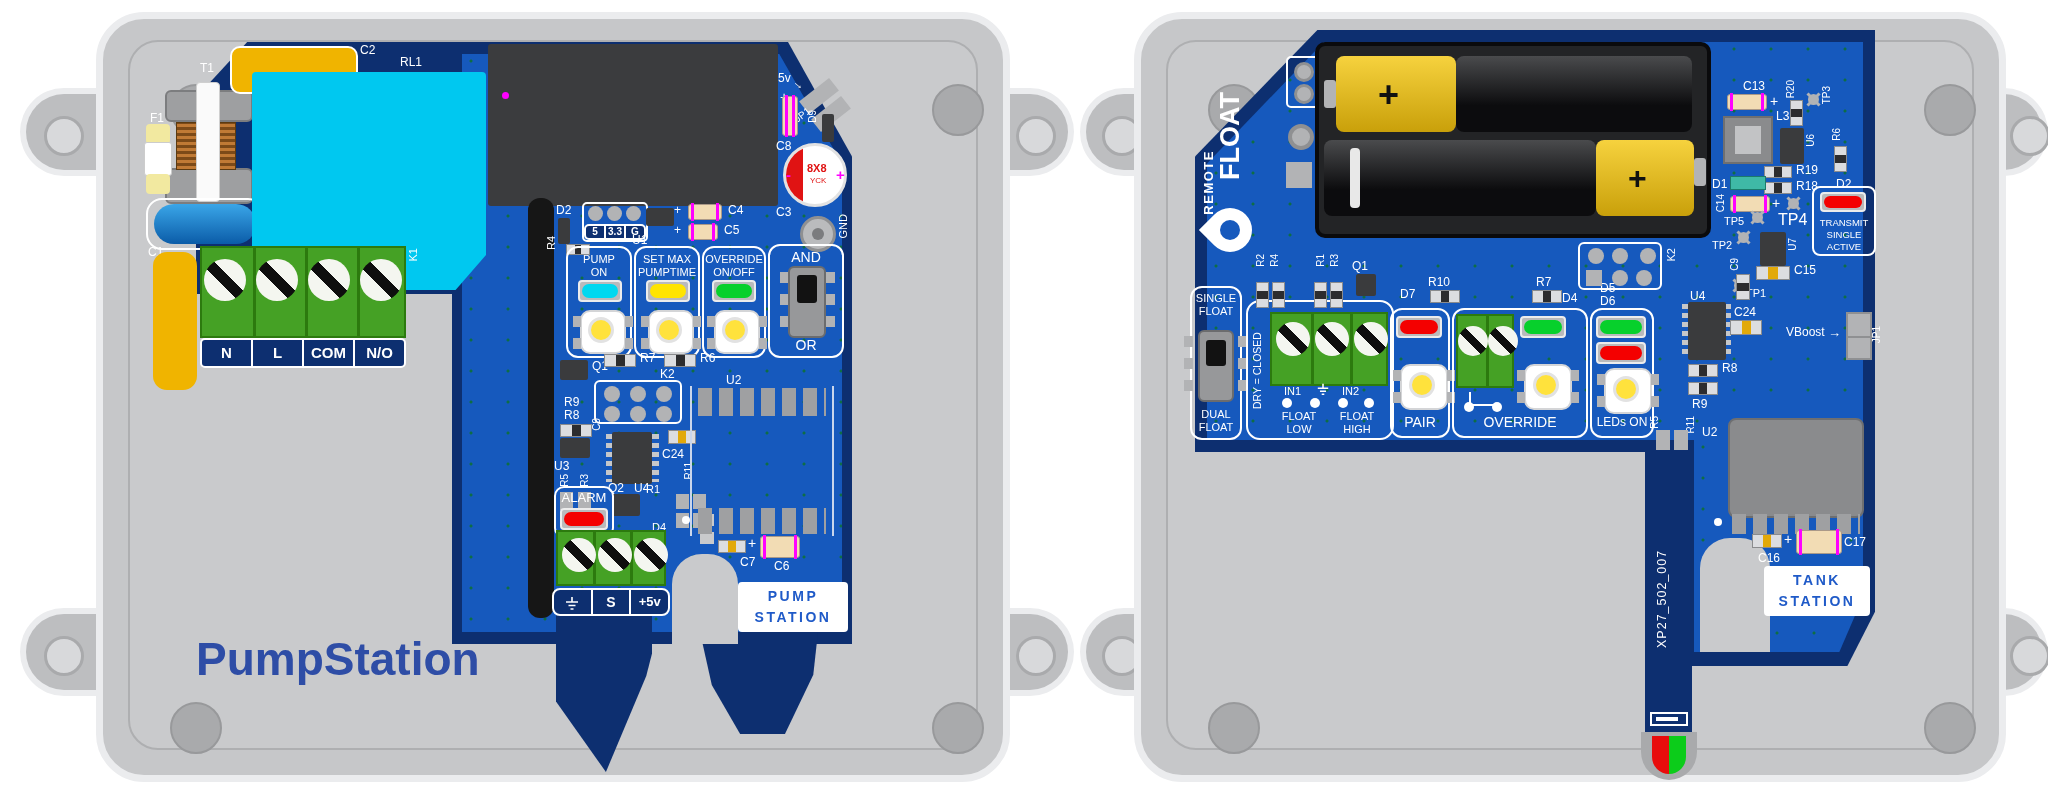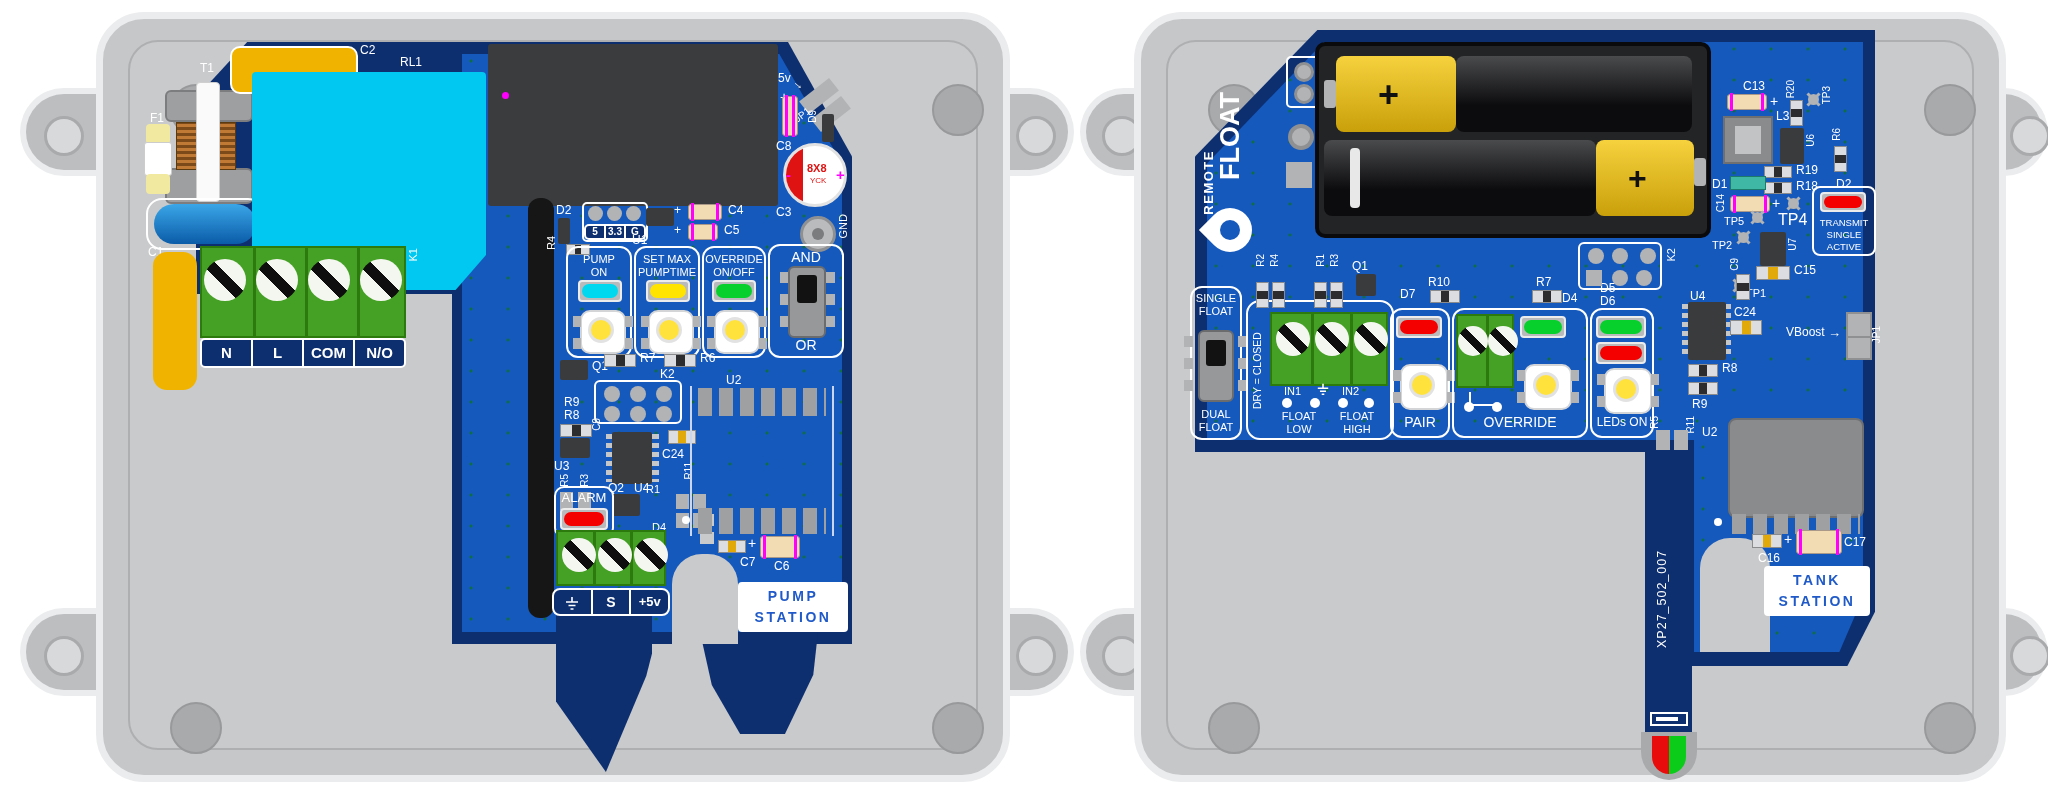--- a/index.html
+++ b/index.html
@@ -290,20 +290,21 @@
   <div class="dot" style="left:682px;top:516px;width:8px;height:8px;background:#fff"></div>
   <div class="res resy" style="left:718px;top:540px;width:28px;height:13px"></div>
   <span class="rd" style="left:740px;top:556px">C7</span>
   <span class="rd" style="left:748px;top:536px;font-size:14px">+</span>
   <div class="cap" style="left:760px;top:536px;width:40px;height:22px"></div>
   <span class="rd" style="left:774px;top:560px">C6</span>
   <div class="card" style="left:738px;top:582px;width:110px;height:50px">
     <span style="display:block">PUMP</span>
     <span style="display:block">STATION</span>
   </div>
+  <div class="title" style="left:196px;top:632px">PumpStation</div>
 
   <div class="ear l" style="left:1080px;top:88px;width:76px;height:88px">
       <div class="hole" style="left:16px;top:22px;width:40px;height:40px"></div>
     </div>
   <div class="ear l" style="left:1080px;top:608px;width:76px;height:88px">
       <div class="hole" style="left:16px;top:22px;width:40px;height:40px"></div>
     </div>
   <div class="ear r" style="left:1996px;top:88px;width:52px;height:88px">
       <div class="hole" style="left:14px;top:22px;width:40px;height:40px"></div>
     </div>

